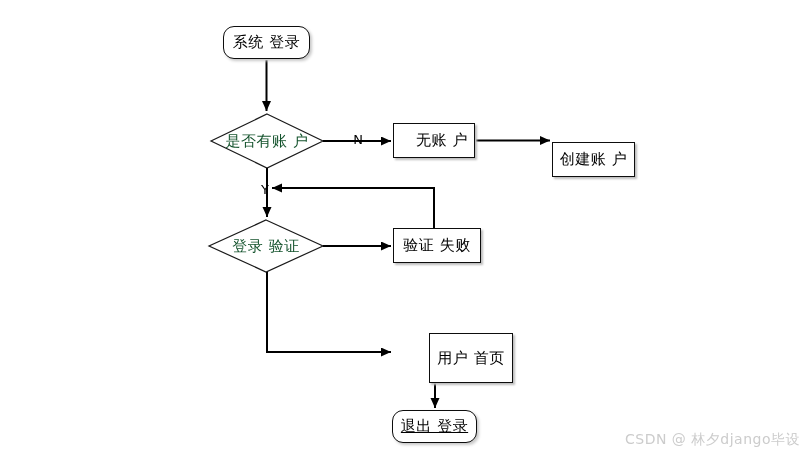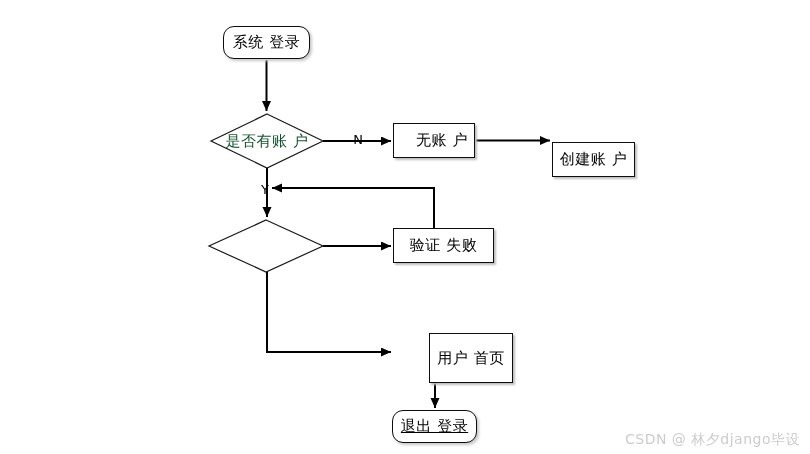--- a/index.html
+++ b/index.html
@@ -104,32 +104,33 @@
   </div>
 
   <div class="node" style="left:393px; top:123px; width:82px; height:35px;padding-left:16px;">
     <span>无账 户</span>
   </div>
 
   <div class="node" style="left:552px; top:123px; width:83px; height:35px;margin-top:19px;">
     <span>创建账 户</span>
   </div>
 
-  <div class="node" style="left:393px; top:228px; width:101px; height:35px;">
+  <div class="node" style="left:393px; top:228px; width:88px; height:35px;">
     <span>验证 失败</span>
   </div>
 
   <div class="node" style="left:393px; top:333px; width:84px; height:50px;margin-left:36px;">
     <span>用户 首页</span>
   </div>
 
   <div class="node terminator" style="left:392px; top:410px; width:85px; height:33px;text-decoration:underline;">
     <span>退出 登录</span>
   </div>
 
   <div class="dlabel" style="left:197px; top:133px; width:140px;">是否有账 户</div>
+  <div class="dlabel" style="left:196px; top:238px; width:140px;">登录 验证</div>
 
   <div class="edge-label" style="left:348px; top:132px; width:20px;">N</div>
   <div class="edge-label" style="left:255px; top:182px; width:20px;">Y</div>
 
   <div class="watermark">CSDN @ 林夕django毕设</div>
 
 </div>
 
 </body></html>

